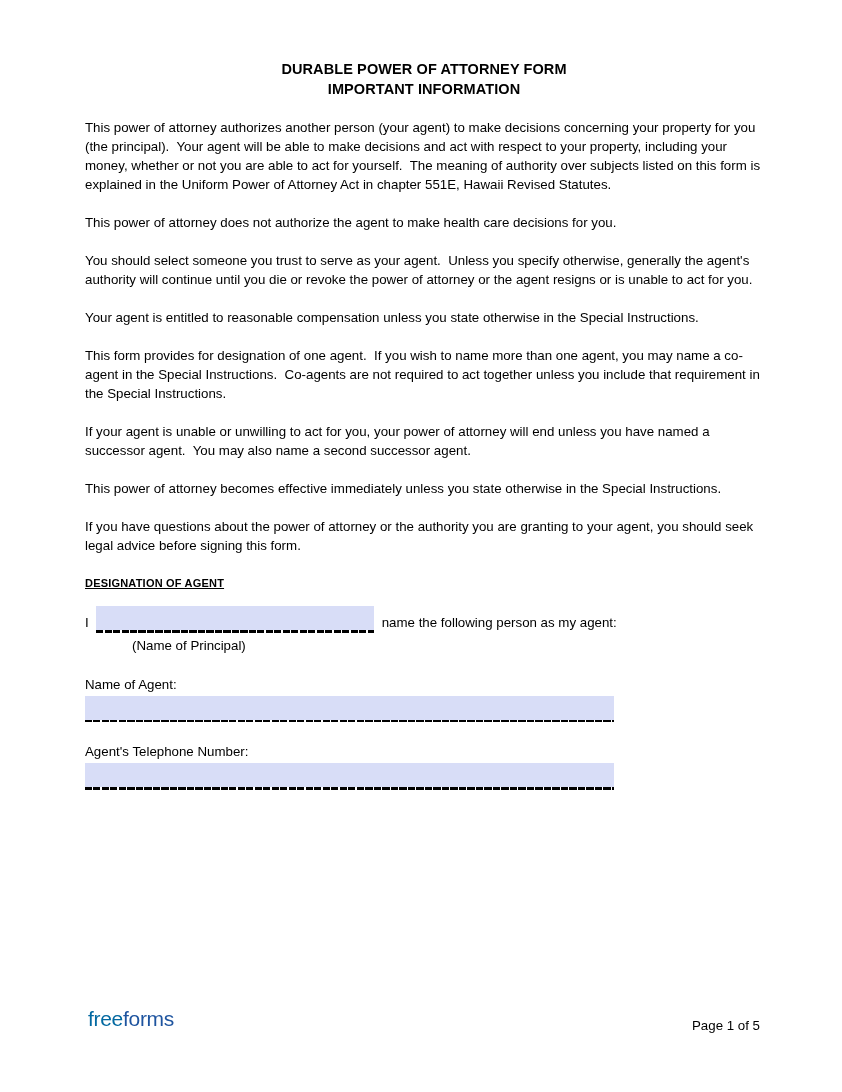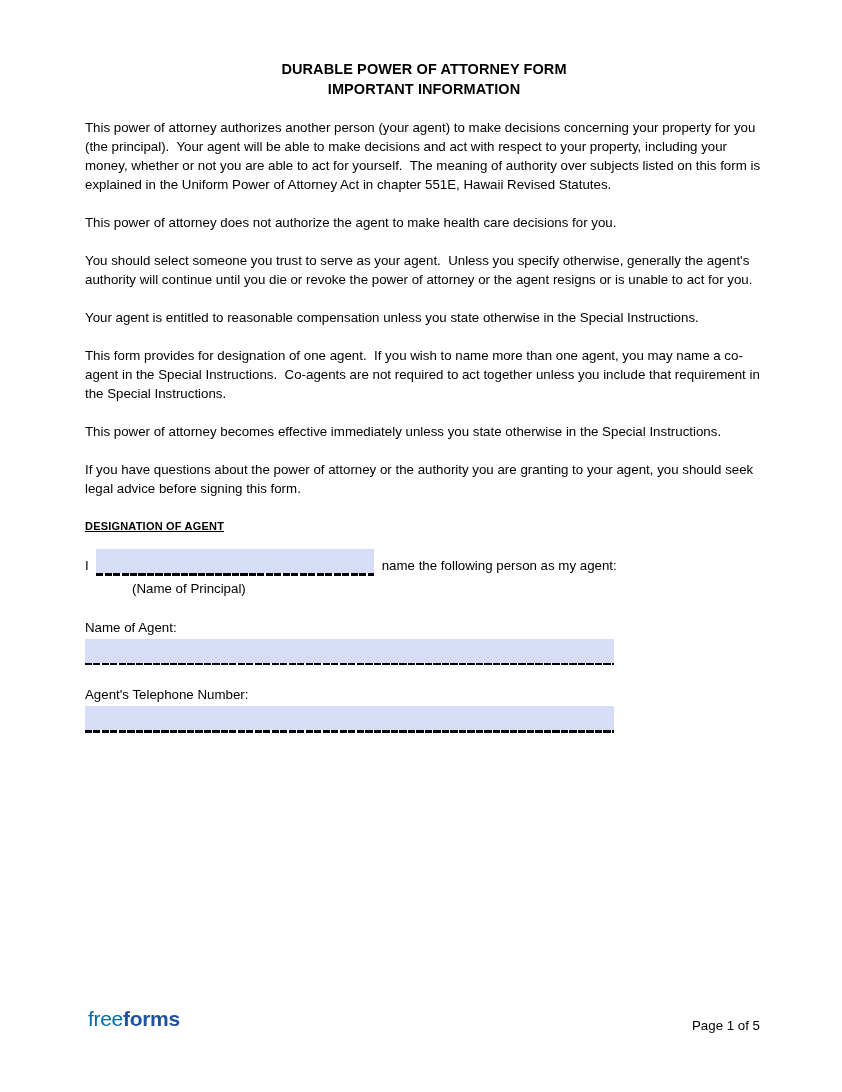--- a/index.html
+++ b/index.html
@@ -87,21 +87,21 @@
     margin-top:2px;
   }
   .footer-logo{
     position:absolute;
     left:88px;top:1008px;
     font-size:21px;
     letter-spacing:-0.3px;
     line-height:22px;
   }
   .logo-free{color:#0369a1;font-weight:normal;}
-  .logo-forms{color:#1e549f;font-weight:bold;}
+  .logo-forms{color:#1e549f;font-weight:normal;}
   .page-indicator{
     position:absolute;
     right:82px;top:1016px;
     font-size:13.3px;
     line-height:19px;
   }
 </style>
 </head>
 <body>
 
@@ -111,20 +111,21 @@
     <div class="title-block">
       <div>DURABLE POWER OF ATTORNEY FORM</div>
       <div>IMPORTANT INFORMATION</div>
     </div>
 
     <p class="body">This power of attorney authorizes another person (your agent) to make decisions concerning your property for you (the principal).  Your agent will be able to make decisions and act with respect to your property, including your money, whether or not you are able to act for yourself.  The meaning of authority over subjects listed on this form is explained in the Uniform Power of Attorney Act in chapter 551E, Hawaii Revised Statutes.</p>
     <p class="body">This power of attorney does not authorize the agent to make health care decisions for you.</p>
     <p class="body">You should select someone you trust to serve as your agent.  Unless you specify otherwise, generally the agent's authority will continue until you die or revoke the power of attorney or the agent resigns or is unable to act for you.</p>
     <p class="body">Your agent is entitled to reasonable compensation unless you state otherwise in the Special Instructions.</p>
     <p class="body">This form provides for designation of one agent.  If you wish to name more than one agent, you may name a co-agent in the Special Instructions.  Co-agents are not required to act together unless you include that requirement in the Special Instructions.</p>
+    <p class="body">If your agent is unable or unwilling to act for you, your power of attorney will end unless you have named a successor agent.  You may also name a second successor agent.</p>
     <p class="body">This power of attorney becomes effective immediately unless you state otherwise in the Special Instructions.</p>
     <p class="body">If you have questions about the power of attorney or the authority you are granting to your agent, you should seek legal advice before signing this form.</p>
 
     <div class="section-heading">DESIGNATION OF AGENT</div>
 
     <div class="principal-row">
       <span class="txt">I</span>
       <span class="blank principal-blank">
         <input type="text" class="fill" value="" style="">
         <span class="uline"></span>

